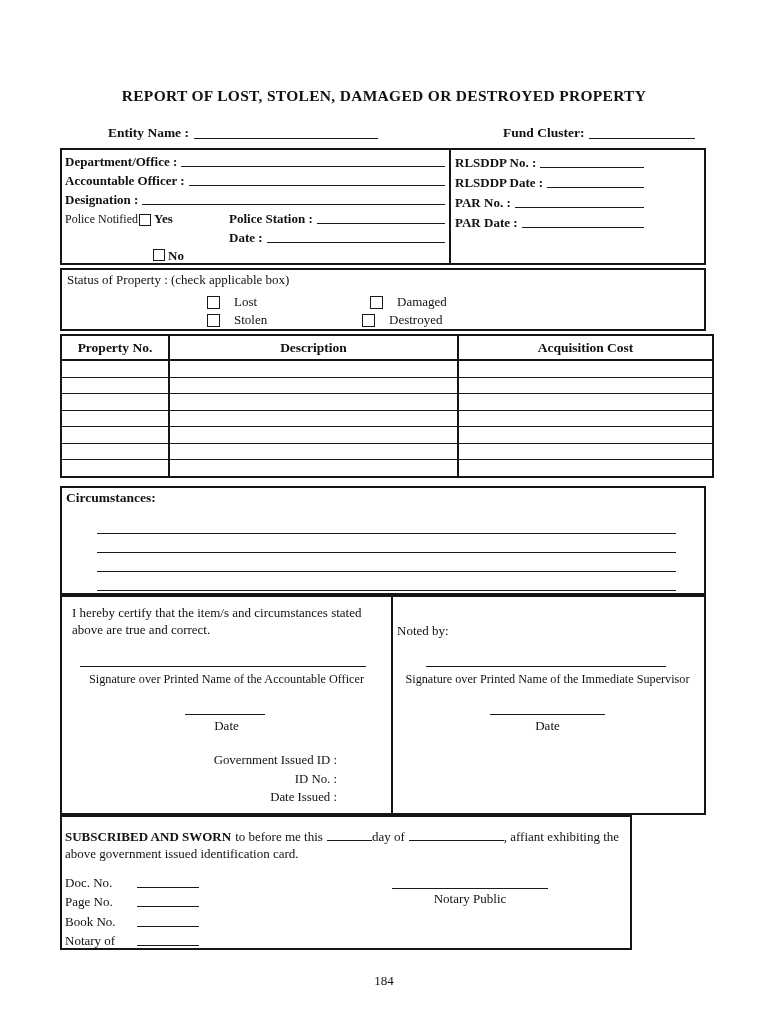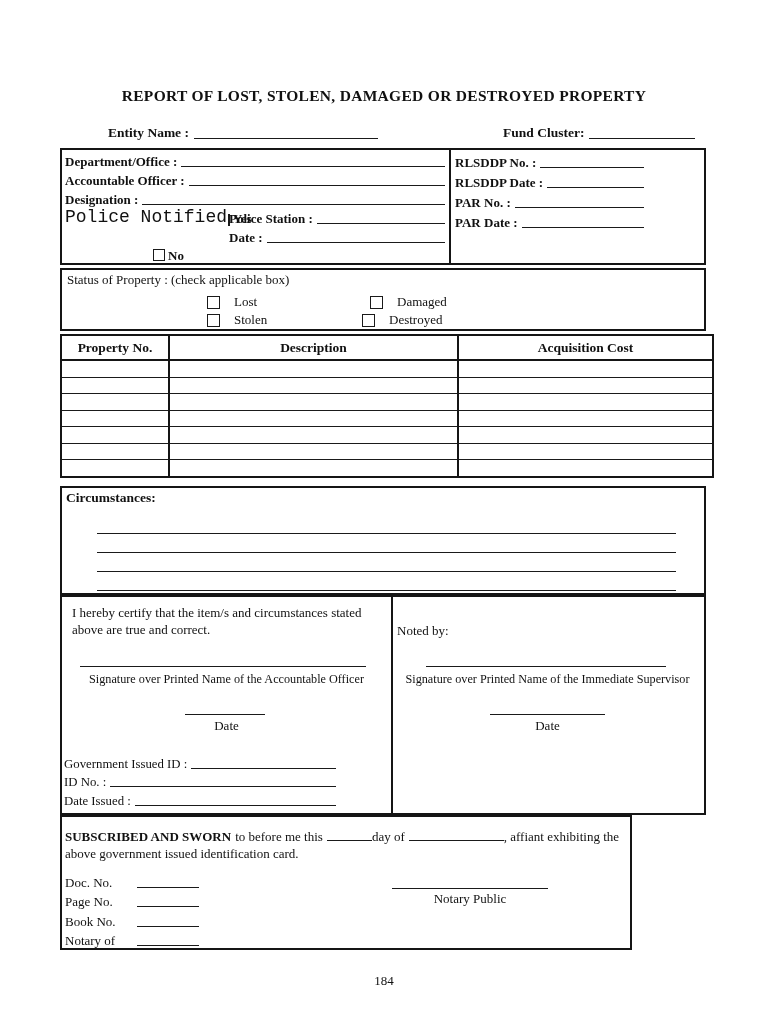--- a/index.html
+++ b/index.html
@@ -30,21 +30,21 @@
     border:2px solid #151515; display:flex; box-sizing:border-box;
   }
   .info-left { width:389px; border-right:2px solid #151515; padding:1px 3px; box-sizing:border-box; }
   .info-right { flex:1; padding:1px 4px; box-sizing:border-box; }
   .irow { height:19px; display:flex; align-items:flex-end; font-size:13px; }
   .irow .lbl { font-weight:bold; white-space:nowrap; }
   .irow .blank { flex:1; margin:0 1px 3px 4px; }
   .info-right .irow { height:20px; }
   .info-right .irow .blank { margin-right:56px; }
   .police-group { width:164px; display:flex; align-items:flex-end; white-space:nowrap; }
-  .police-label { font-weight:normal; font-size:18px;font-family:Liberation Mono, monospace; }
+  .police-label { font-weight:normal; font-size:12px; }
   .spacer-164 { width:164px; }
   .cb {
     display:inline-block; width:12px; height:12px; border:1.5px solid #1a1a1a;
     background:#fff; box-sizing:border-box; margin:0 3px 1px 1px;
   }
   .no-row { margin-left:87px; align-items:center; }
 
   
   .status-box {
     position:absolute; top:268px; left:60px; width:646px; height:63px;
@@ -94,21 +94,21 @@
   .noted-label { position:absolute; top:26px; left:4px; font-size:13px; }
   .sigline-l { position:absolute; top:69px; left:18px; width:286px; border-bottom:1.5px solid #1a1a1a; }
   .sigline-r { position:absolute; top:69px; left:33px; width:240px; border-bottom:1.5px solid #1a1a1a; }
   .siglabel-l { position:absolute; top:75px; left:0; width:100%; text-align:center; font-size:12.2px; white-space:nowrap; }
   .siglabel-r { position:absolute; top:75px; left:10px; width:289px; text-align:center; font-size:12.2px; line-height:15px; }
   .dateline-l { position:absolute; top:117px; left:123px; width:80px; border-bottom:1.5px solid #1a1a1a; }
   .dateline-r { position:absolute; top:117px; left:97px; width:115px; border-bottom:1.5px solid #1a1a1a; }
   .datelabel { position:absolute; top:121px; left:0; width:100%; text-align:center; font-size:13px; }
   .sig-right .datelabel { width:309px; }
   .gov-rows { position:absolute; top:156px; left:2px; width:273px; }
-  .gov-rows .irow { height:18.5px; }
+  .gov-rows .irow { height:18.5px;flex-direction:column; }
   .gov-rows .lbl { font-weight:normal; font-size:12.8px; }
 
   
   .sworn-box {
     position:absolute; top:815px; left:60px; width:572px; height:135px;
     border:2px solid #151515; box-sizing:border-box; padding:11px 8px 0 3px;
   }
   .sworn-par { font-size:13px; line-height:16.5px; }
   .sworn-par .t1 { margin-left:4px; }
   .sworn-par .blank { vertical-align:baseline; }

